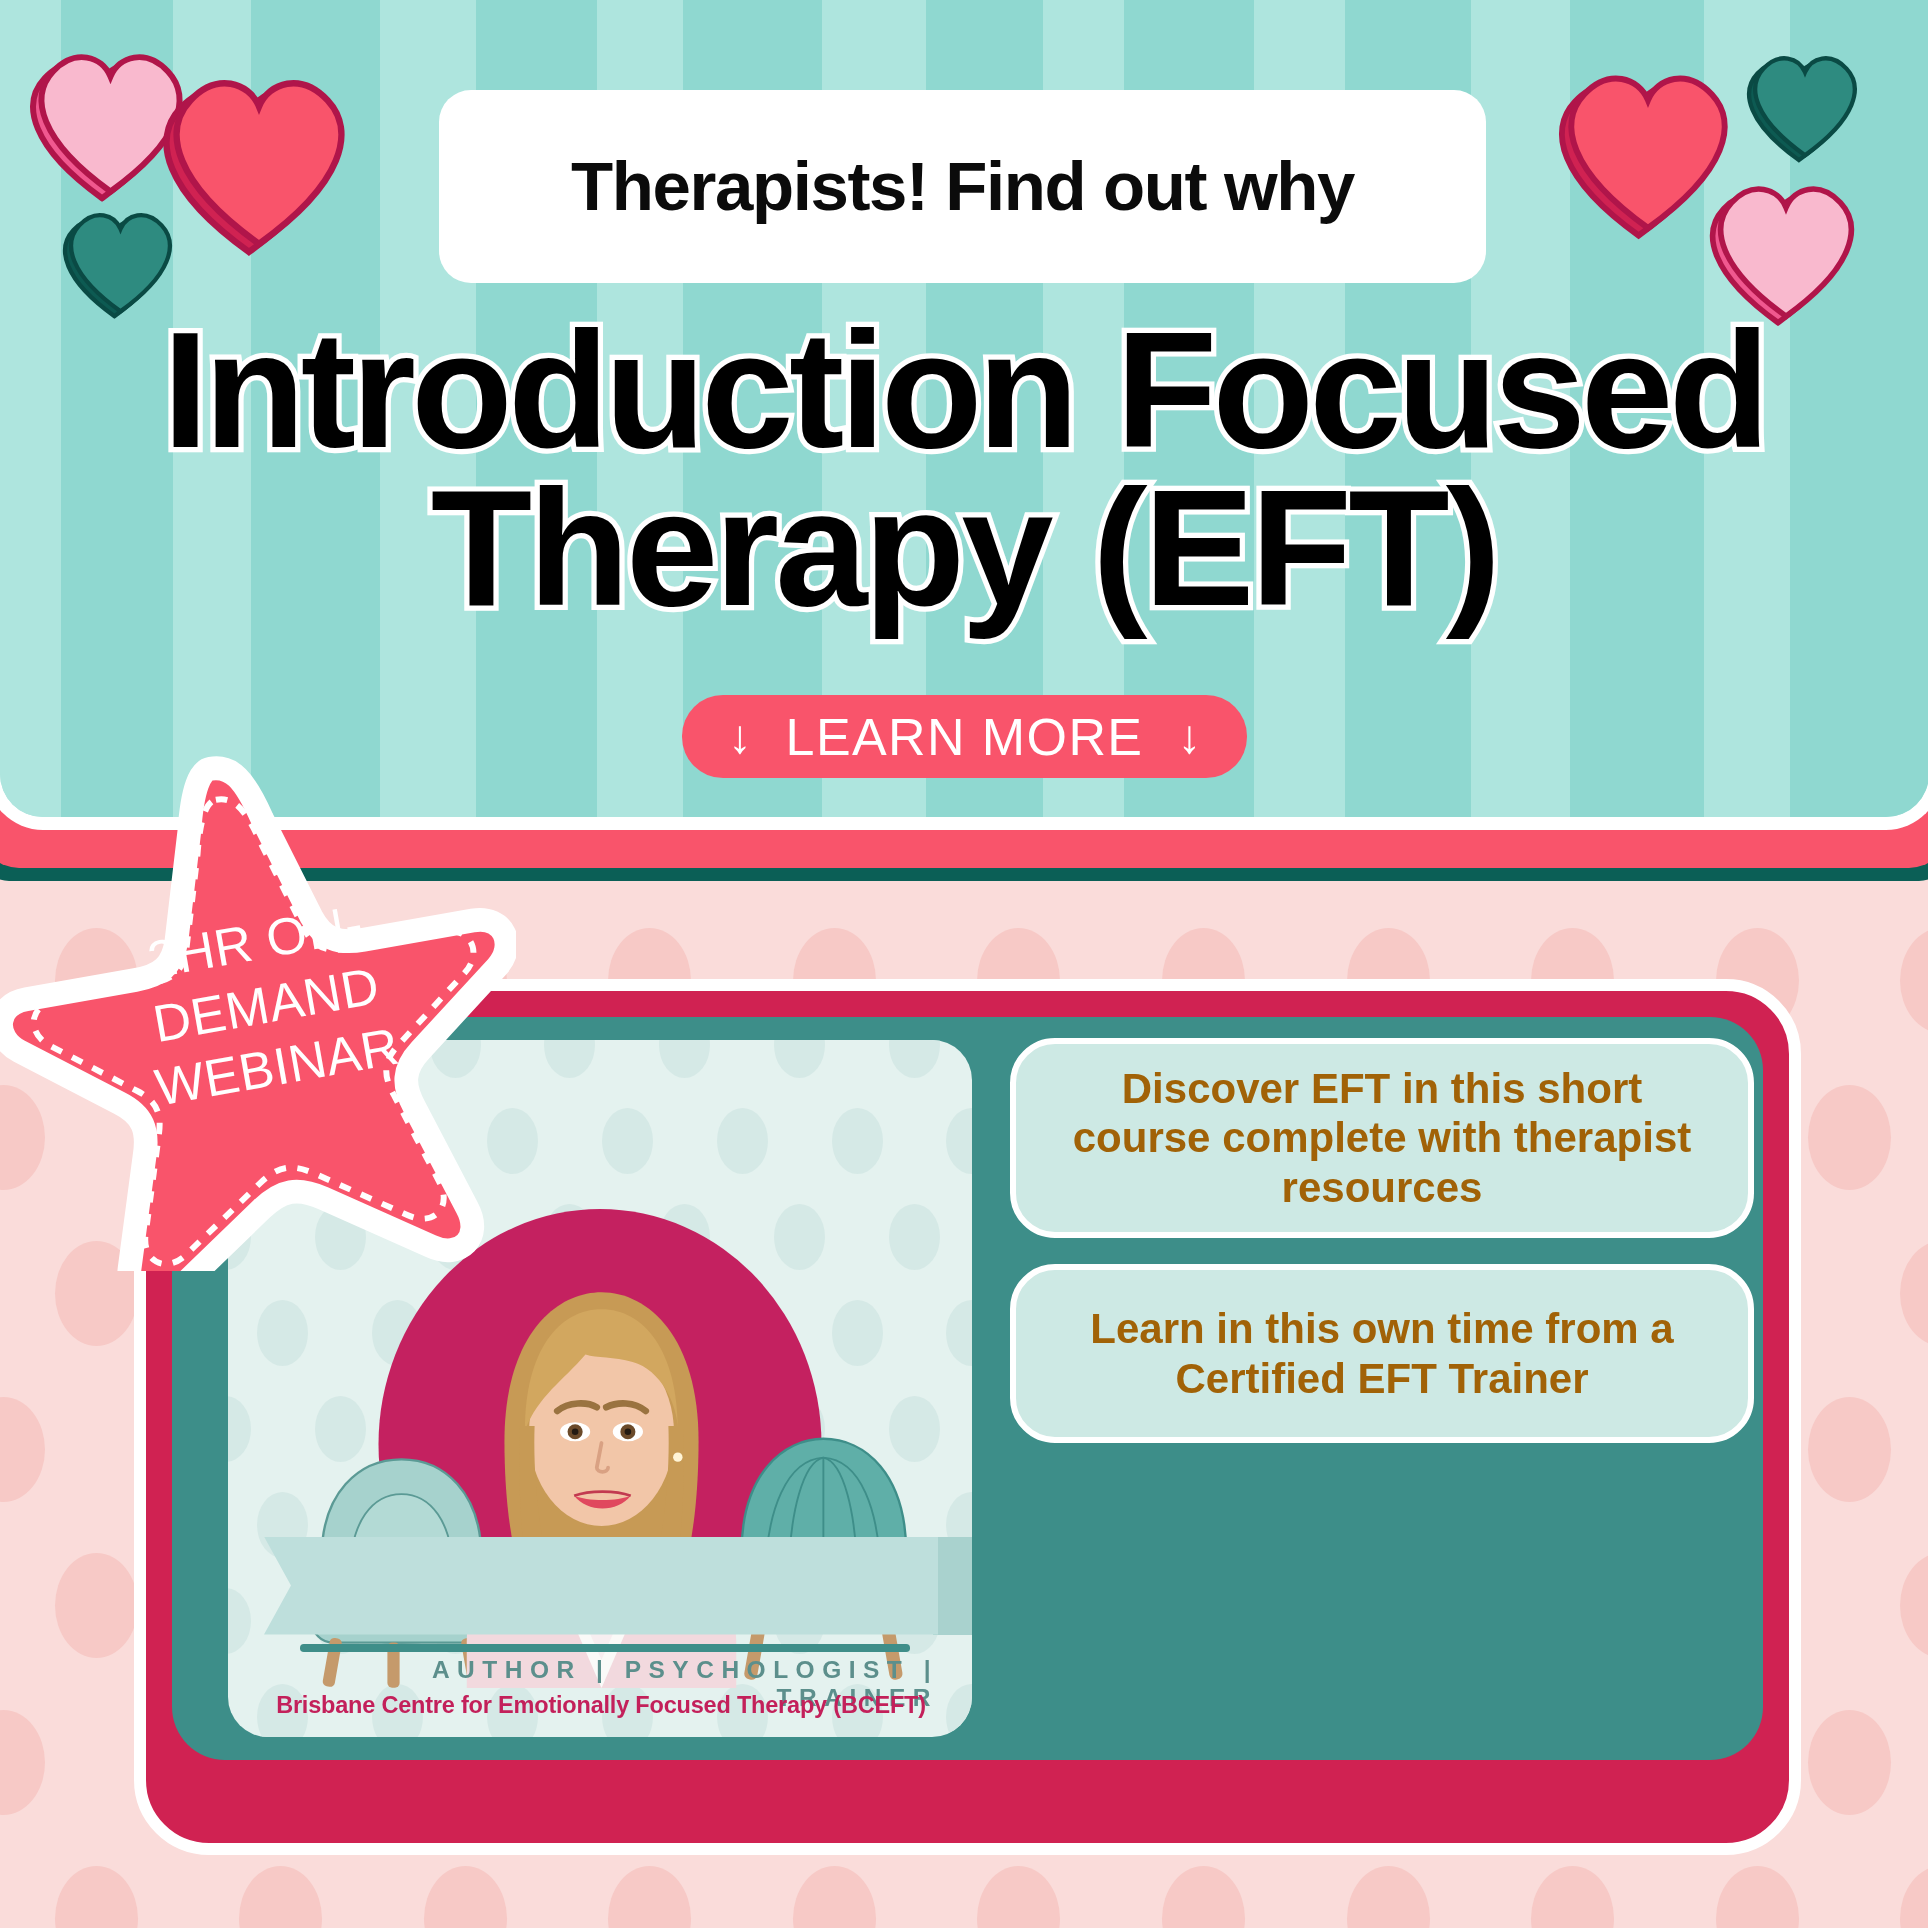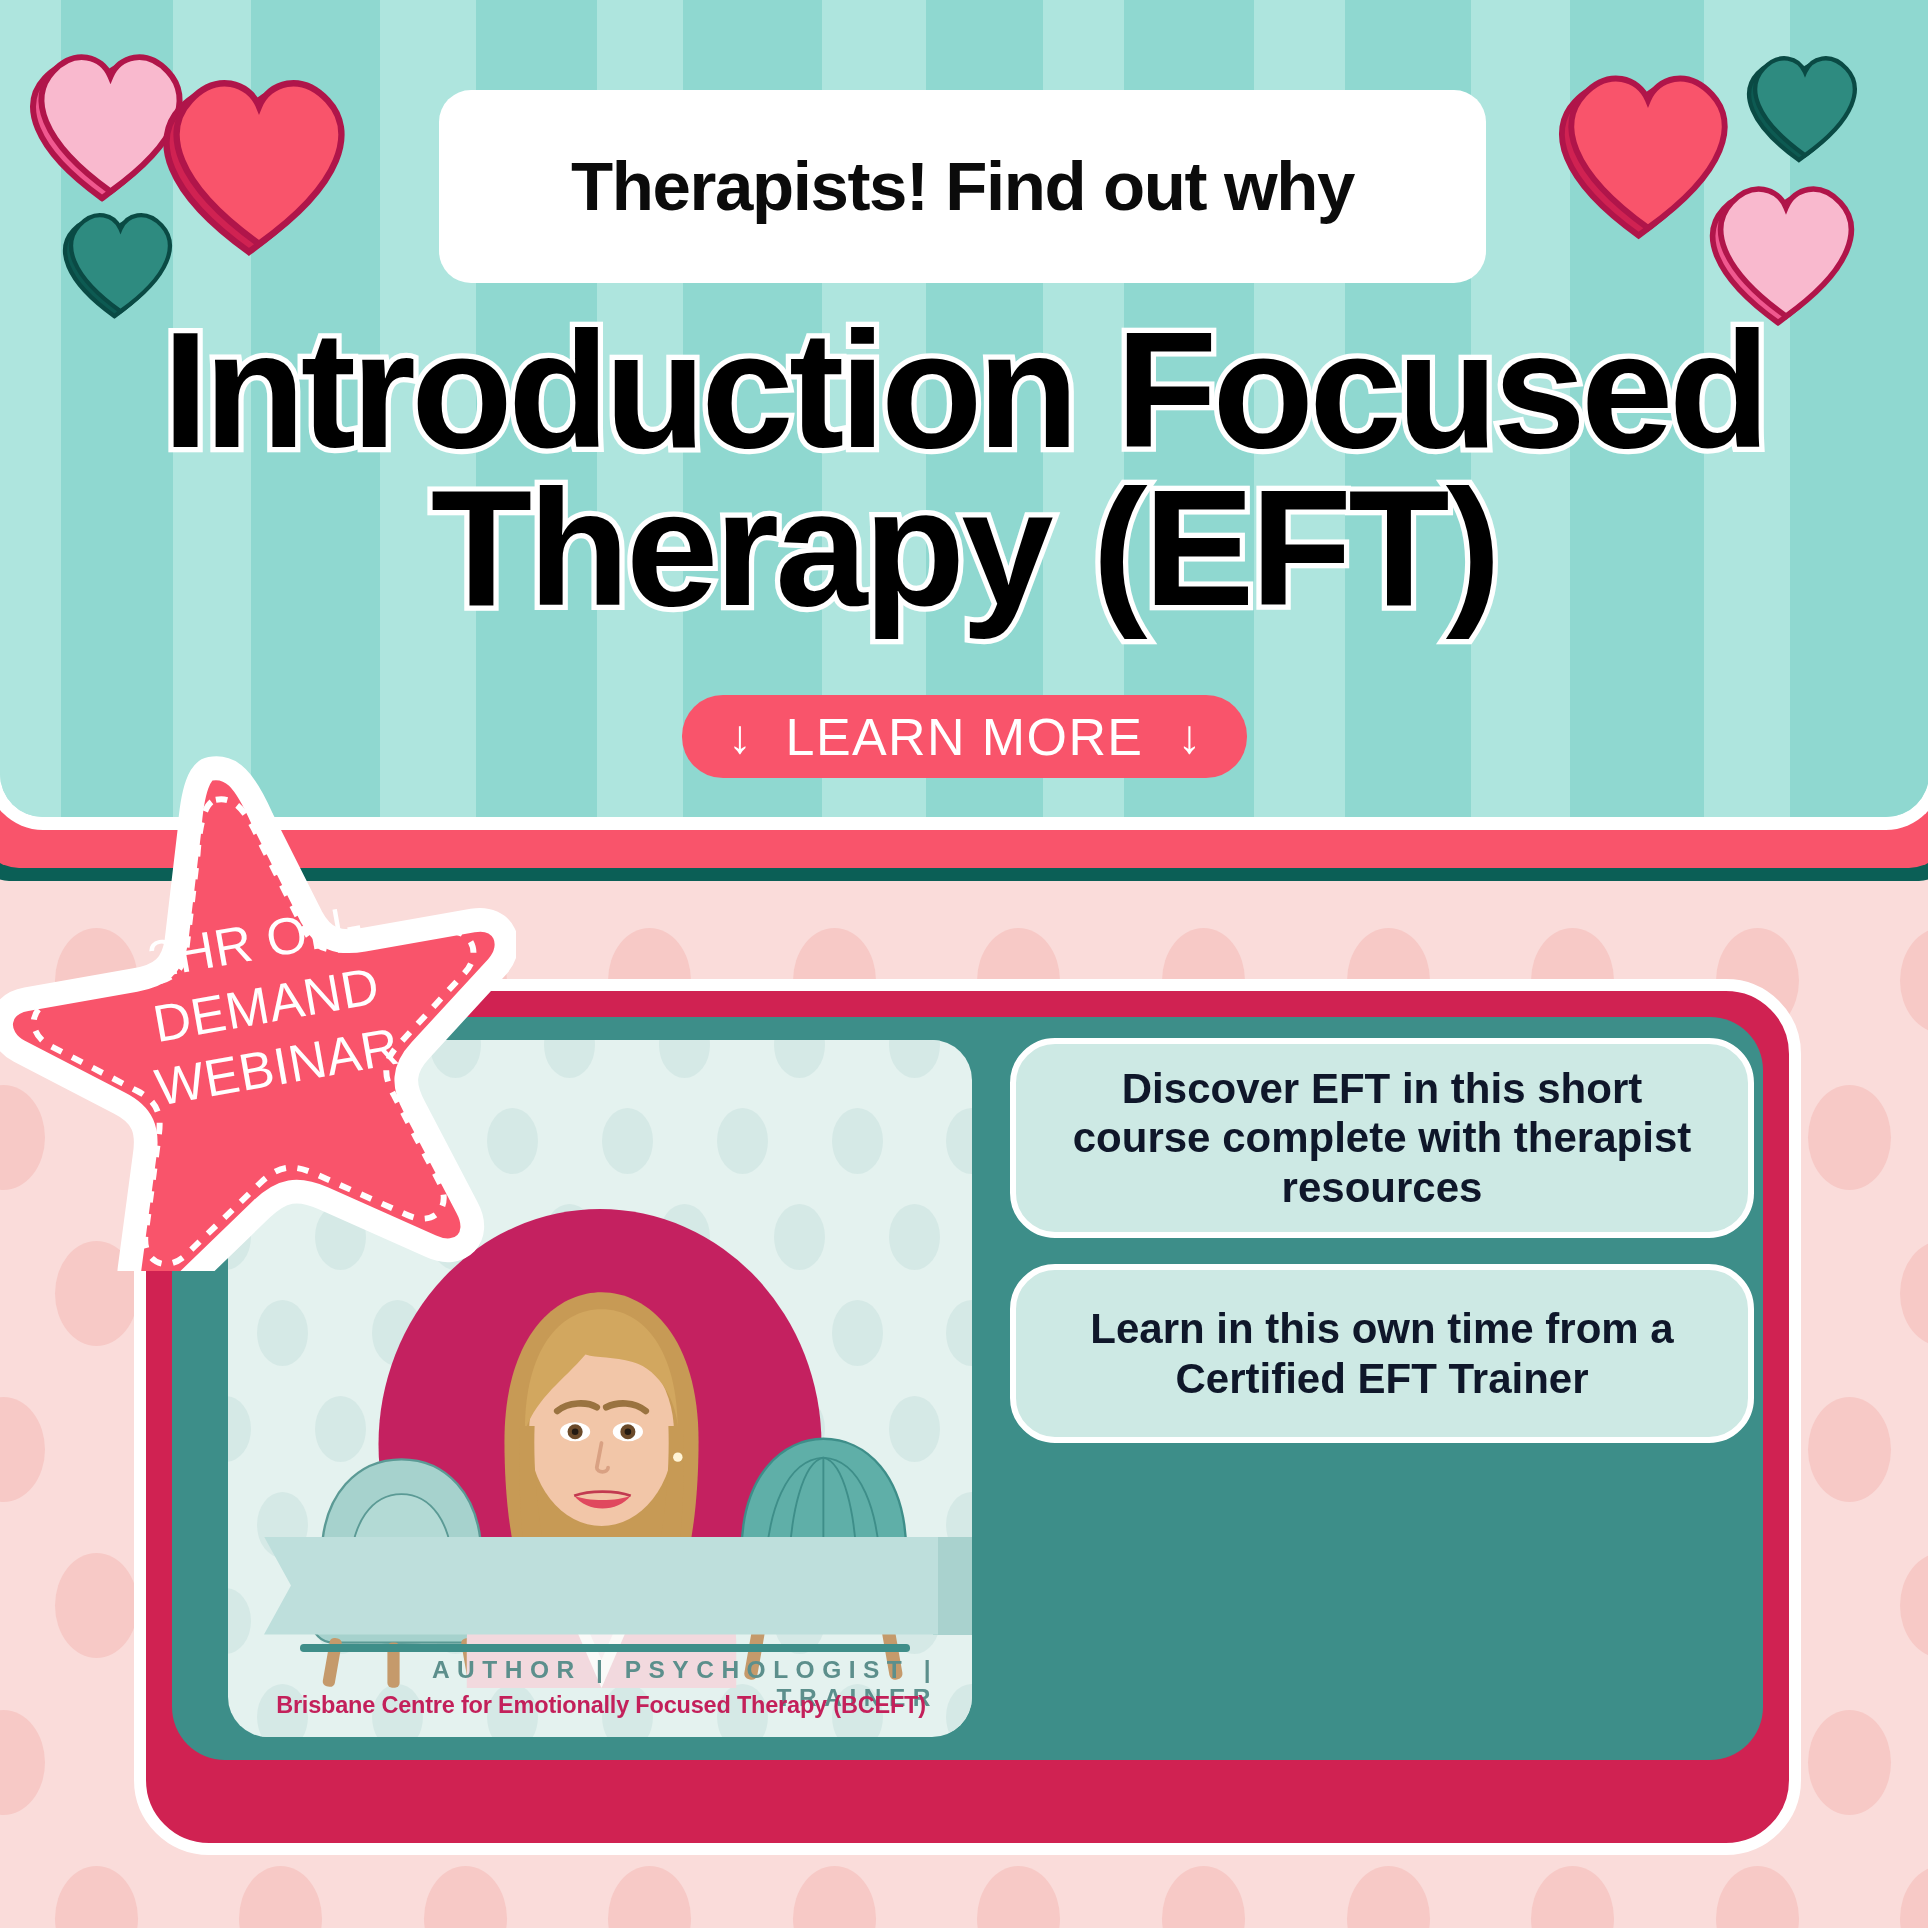--- a/index.html
+++ b/index.html
@@ -160,21 +160,21 @@
 
   
   .info-col{ position:absolute; left:838px; top:21px; width:744px; height:701px; }
   .info-box{
     position:absolute; left:0; width:744px;
     border-radius:45px; display:flex; align-items:center; justify-content:center;
     text-align:center; cursor:pointer;
   }
   .info-box.mint{
     background:#CDE9E4; border:6.6px solid #fff;
-    color:#0f172a; font-size:42px; font-weight:bold; line-height:1.18;
+    color:#a16207; font-size:42px; font-weight:bold; line-height:1.18;
   }
   .info-box.pink{
     background:#F9546B; border:6.6px solid #D02252;
     color:#fff; font-size:42px; font-weight:bold; line-height:1.18;
   }
   .info-box p{ padding:0 32px; }
 
   #b1{ top:0px;   height:200px; }
   #b2{ top:226px; height:179px; }
   #b3{ top:429px; height:243px; }

